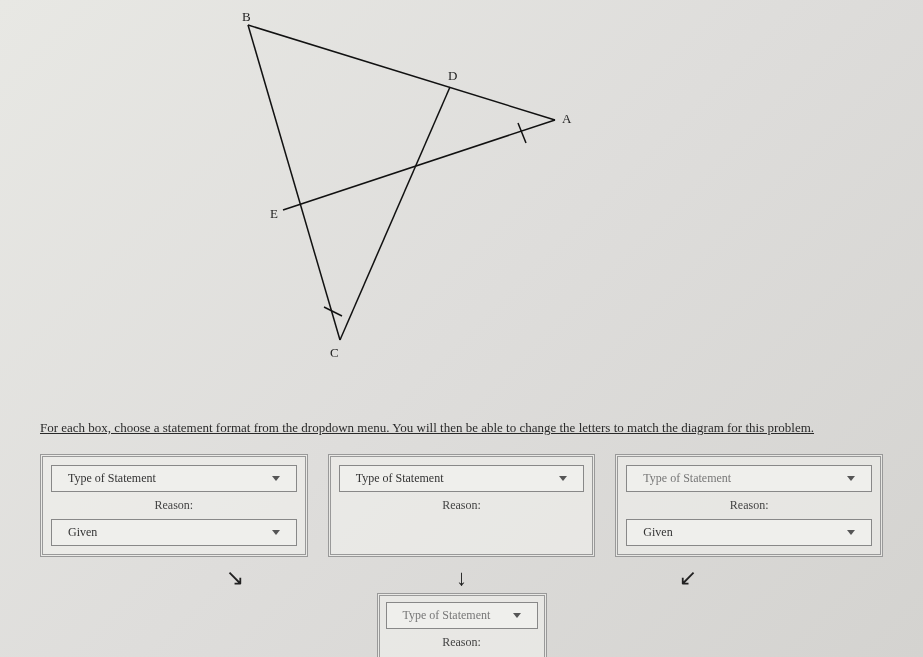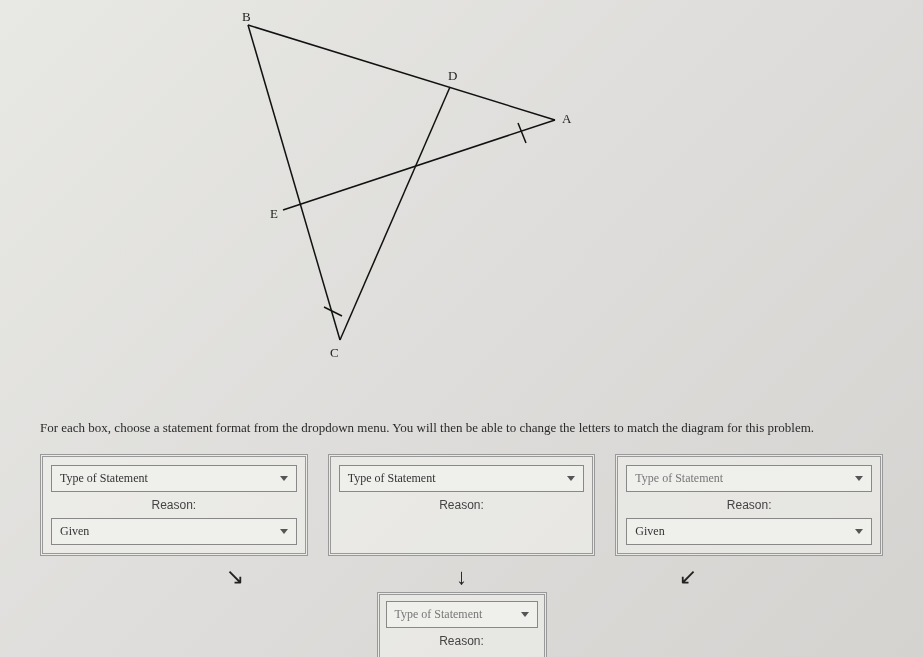--- a/index.html
+++ b/index.html
@@ -26,62 +26,63 @@
       font-family: 'Times New Roman', serif;
       font-size: 13px;
       fill: #222;
     }
     .instruction {
       padding: 0 40px;
       font-size: 13px;
       color: #2a2a2a;
       margin-top: 50px;
       margin-bottom: 18px;
+      text-decoration: underline;
     }
     .proof-row {
       display: flex;
       justify-content: space-around;
       padding: 0 40px;
       gap: 20px;
     }
     .proof-box {
       border: 3px double #999;
       background: rgba(245,245,242,0.5);
       width: 270px;
       padding: 8px;
     }
     .proof-box-small {
       width: 170px;
       padding: 6px;
     }
     .dropdown {
       border: 1px solid #888;
       background: #efefec;
-      padding: 5px 8px;
+      padding: 5px 16px;
       font-size: 12px;
       color: #333;
       display: flex;
       justify-content: space-between;
       align-items: center;
       cursor: pointer;
       font-family: Georgia, serif;
     }
     .dropdown.faded { color: #777; }
     .caret {
       width: 0; height: 0;
       border-left: 4px solid transparent;
       border-right: 4px solid transparent;
       border-top: 5px solid #555;
     }
     .reason-label {
       text-align: center;
       font-size: 12px;
       color: #444;
       margin: 6px 0;
-      font-family: Liberation Sans, sans-serif;
+      font-family: Liberation Serif, serif;
     }
     .arrows-row {
       display: flex;
       justify-content: space-around;
       padding: 0 120px;
       margin-top: 8px;
       font-size: 22px;
       color: #222;
     }
     .conclusion-row {

